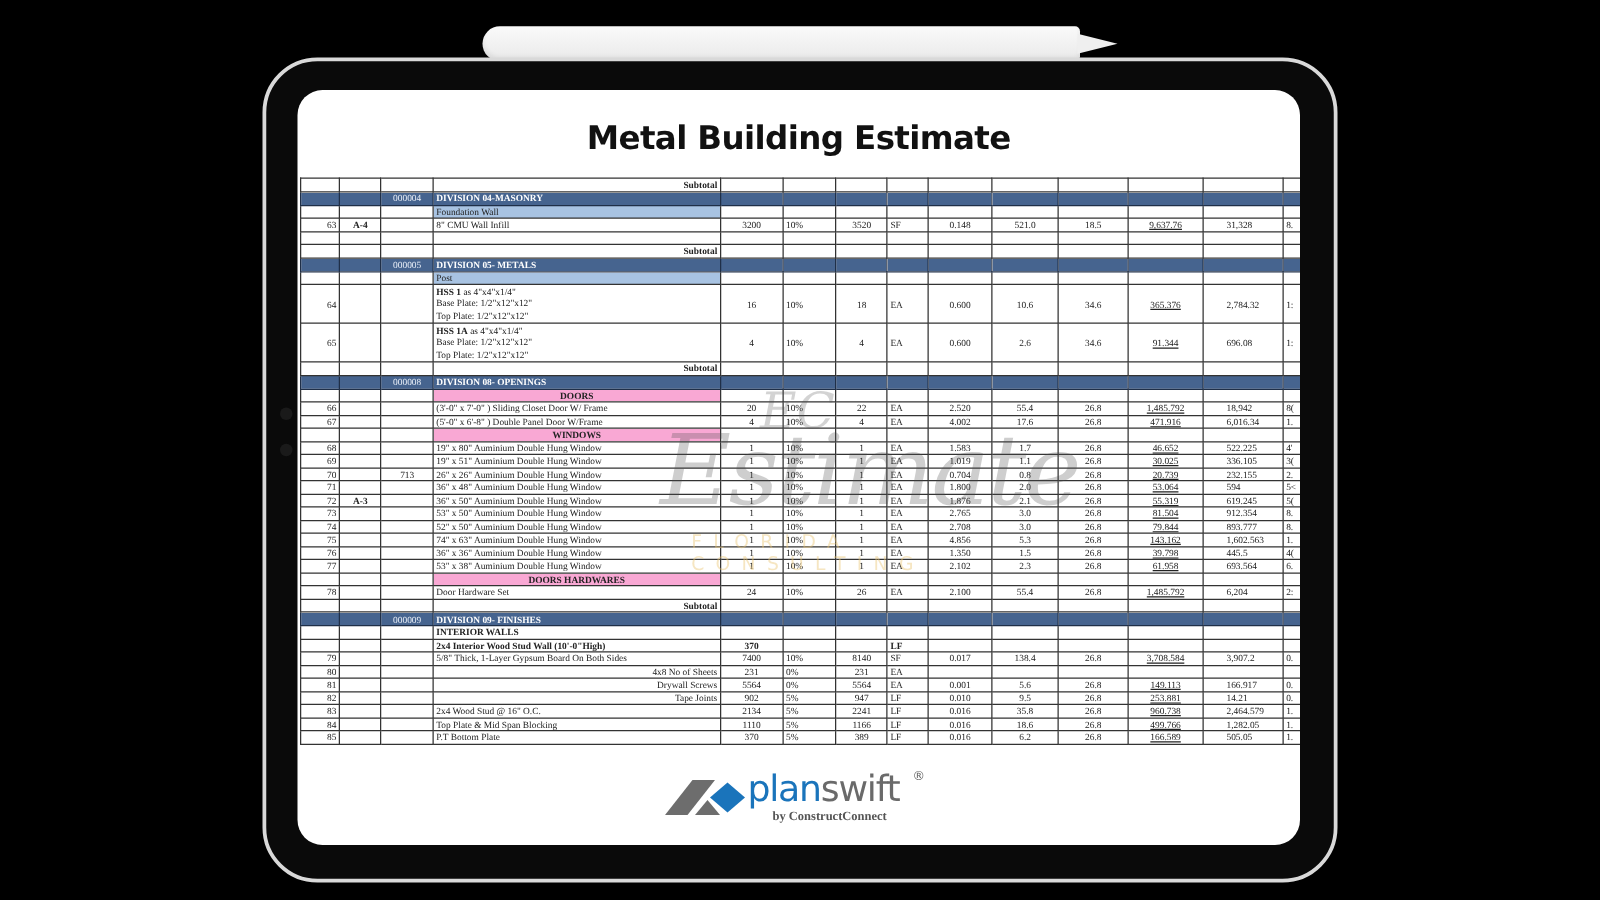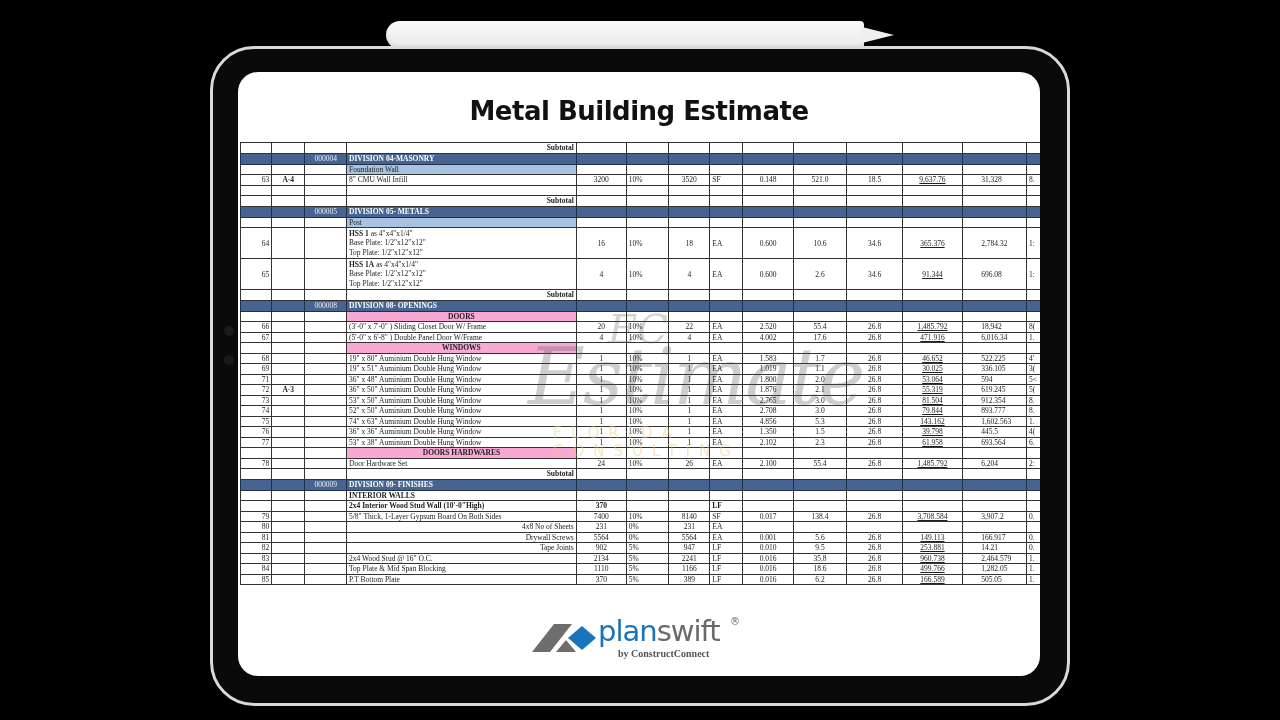--- a/index.html
+++ b/index.html
@@ -346,20 +346,36 @@
             <td class="c-tot">1</td>
             <td class="c-unit">EA</td>
             <td class="c-rate">1.019</td>
             <td class="c-hrs">1.1</td>
             <td class="c-wage">26.8</td>
             <td class="c-lab">30.025</td>
             <td class="c-mat">336.105</td>
             <td class="c-x">3(</td>
           </tr>
           <tr>
+            <td class="c-num">70</td>
+            <td class="c-ref"></td>
+            <td class="c-code">713</td>
+            <td class="c-desc">26" x 26" Auminium Double Hung Window</td>
+            <td class="c-qty">1</td>
+            <td class="c-waste">10%</td>
+            <td class="c-tot">1</td>
+            <td class="c-unit">EA</td>
+            <td class="c-rate">0.704</td>
+            <td class="c-hrs">0.8</td>
+            <td class="c-wage">26.8</td>
+            <td class="c-lab">20.739</td>
+            <td class="c-mat">232.155</td>
+            <td class="c-x">2.</td>
+          </tr>
+          <tr>
             <td class="c-num">71</td>
             <td class="c-ref"></td>
             <td class="c-code"></td>
             <td class="c-desc">36" x 48" Auminium Double Hung Window</td>
             <td class="c-qty">1</td>
             <td class="c-waste">10%</td>
             <td class="c-tot">1</td>
             <td class="c-unit">EA</td>
             <td class="c-rate">1.800</td>
             <td class="c-hrs">2.0</td>

